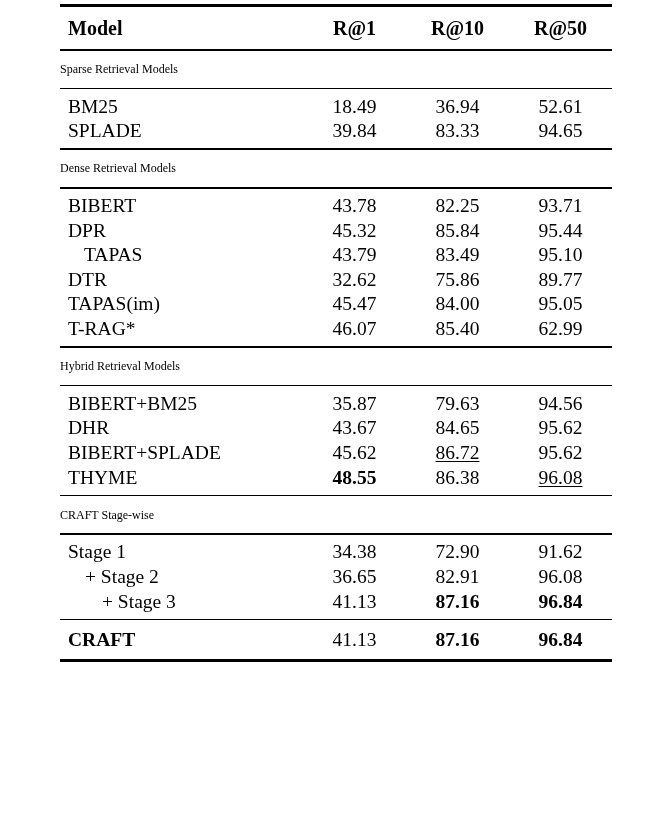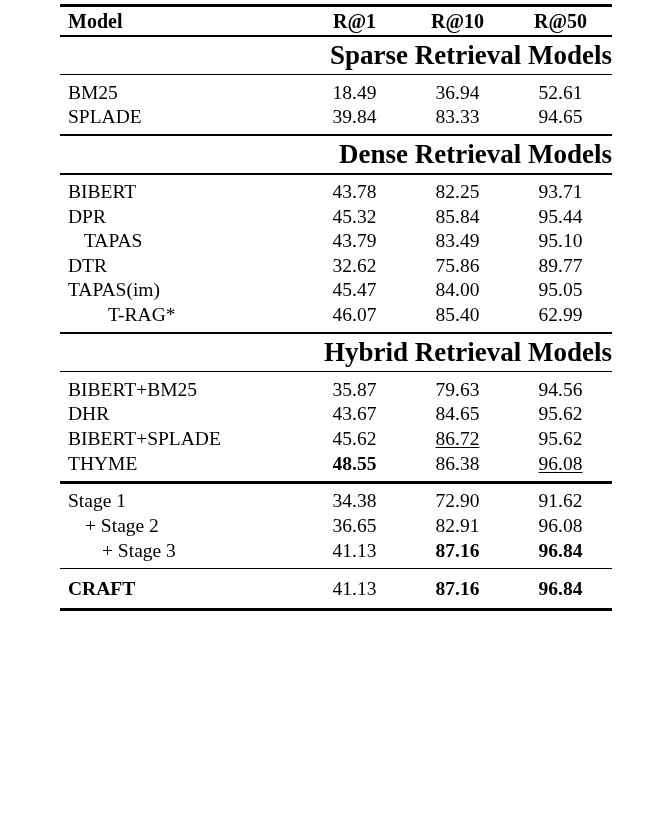--- a/index.html
+++ b/index.html
@@ -63,40 +63,40 @@
   
   col.c-model  { width: 243px; }
   col.c-r1     { width: 103px; }
   col.c-r10    { width: 103px; }
   col.c-r50    { width: 103px; }
 
   
   tr.header-row > th {
     font-weight: bold;
     font-size: 20px;
-    height: 28px;
+    height: 42px;
   }
   th.h-model {
     text-align: left;
     padding-left: 8px !important;
   }
   th.h-num, td.num {
     text-align: center;
   }
 
   
   .vrule {
     border-left: 1.6px solid #7a7a7a;
   }
 
   
   tr.section-row > td {
-    text-align: right;
-    font-weight: bold;
-    font-size: 27px;
+    text-align: left;
+    font-weight: normal;
+    font-size: 12px;
     height: 37px;
   }
 
   
   tr.data-row > td {
     height: 24.6px;
     font-size: 19.5px;
   }
   td.model {
     text-align: left;
@@ -210,21 +210,21 @@
           <td class="num"><span>75.86</span></td>
           <td class="num"><span>89.77</span></td>
         </tr>
         <tr class="data-row">
           <td class="model"><span style="padding-left: 0px;">TAPAS(im)</span></td>
           <td class="num vrule"><span>45.47</span></td>
           <td class="num"><span>84.00</span></td>
           <td class="num"><span>95.05</span></td>
         </tr>
         <tr class="data-row">
-          <td class="model"><span style="padding-left: 0px; margin-left: 40px;">T-RAG*</span></td>
+          <td class="model"><span style="padding-left: 0px;">T-RAG*</span></td>
           <td class="num vrule"><span>46.07</span></td>
           <td class="num"><span>85.40</span></td>
           <td class="num"><span>62.99</span></td>
         </tr>
         <tr class="spacer">
           <td colspan="4" style="height: 5px;"></td>
         </tr>
         <tr class="rule-thin">
           <td colspan="4">
             <div></div>
@@ -265,20 +265,23 @@
           <td class="num"><span>86.38</span></td>
           <td class="num"><span class="u">96.08</span></td>
         </tr>
         <tr class="spacer">
           <td colspan="4" style="height: 5px;"></td>
         </tr>
         <tr class="rule-thin">
           <td colspan="4">
             <div></div>
           </td>
+        </tr>
+        <tr class="section-row">
+          <td colspan="4">CRAFT Stage-wise</td>
         </tr>
         <tr class="rule-thin">
           <td colspan="4">
             <div></div>
           </td>
         </tr>
         <tr class="spacer">
           <td colspan="4" style="height: 5px;"></td>
         </tr>
         <tr class="data-row">

